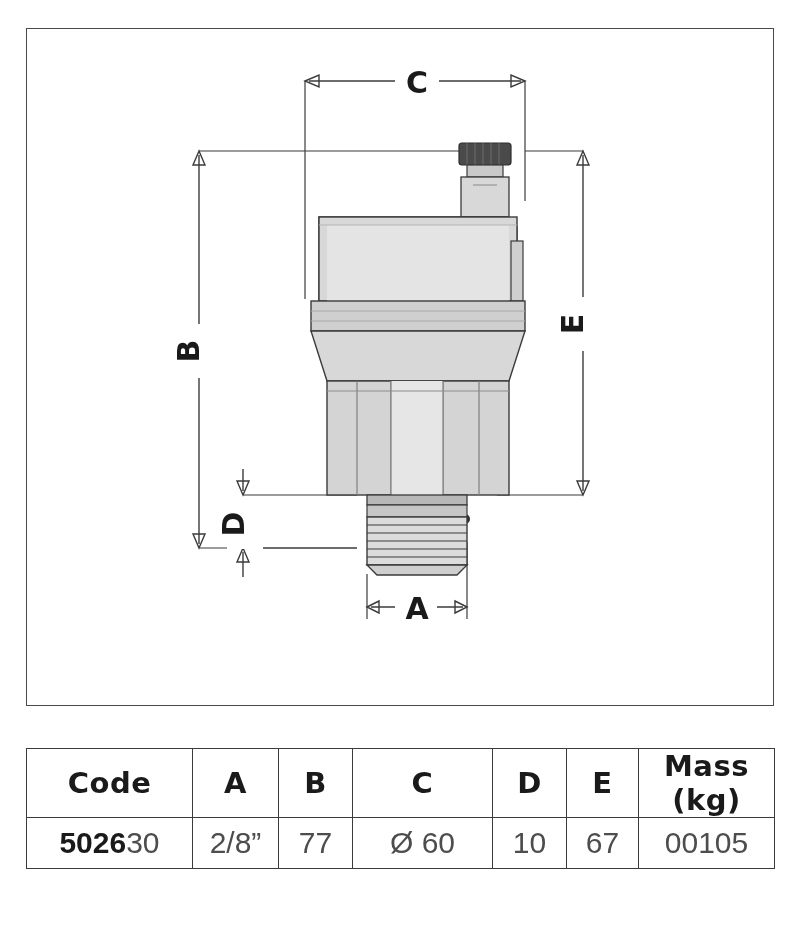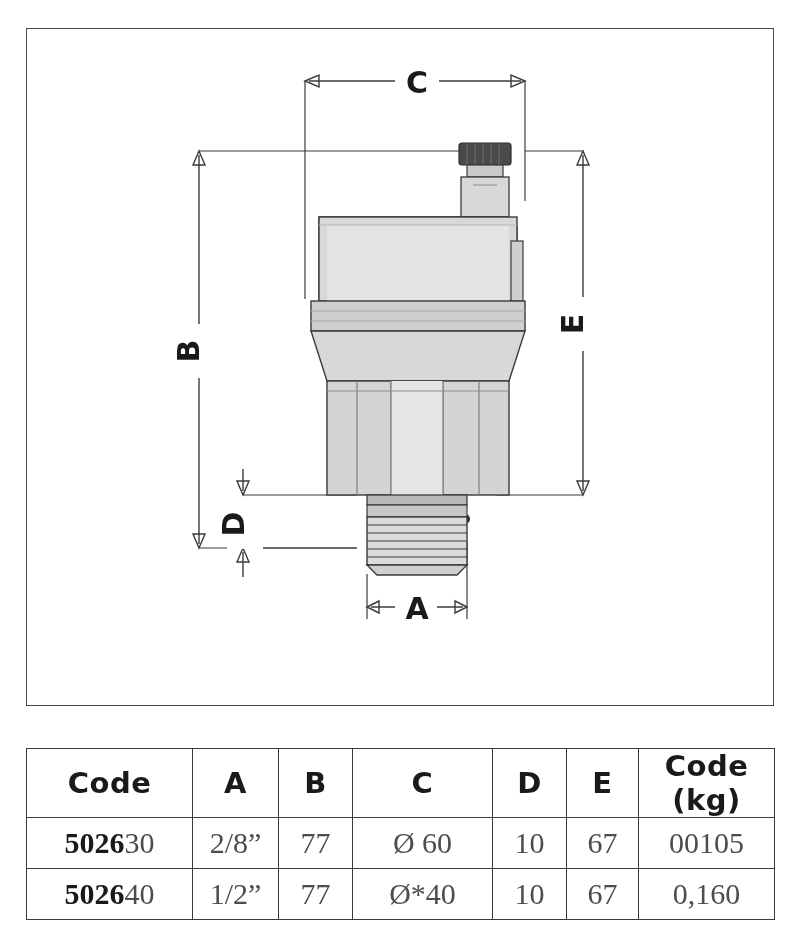--- a/index.html
+++ b/index.html
@@ -54,21 +54,21 @@
   #spec-table thead th {
     height: 52px;
     font-size: 29px;
     font-family: "DejaVu Sans", sans-serif;
     font-weight: bold;
     letter-spacing: 0.5px;
   }
   #spec-table tbody td {
     height: 50px;
     font-size: 30px;
-    font-family: Liberation Serif, serif;
+    font-family: Liberation Sans, sans-serif;
     color: #4d4d4d;
   }
   #spec-table tbody td.code-cell {
     font-size: 30px;
     color: #4d4d4d;
   }
   .code-bold {
     font-weight: bold;
     color: #1a1a1a;
   }
@@ -219,36 +219,27 @@
       <col class="col-mass">
   </colgroup>
   <thead>
     <tr>
       <th>Code</th>
       <th>A</th>
       <th>B</th>
       <th>C</th>
       <th>D</th>
       <th>E</th>
-      <th>Code (kg)</th>
+      <th>Mass (kg)</th>
     </tr>
   </thead>
   <tbody>
     <tr>
       <td class="code-cell"><span class="code-bold">5026</span><span>30</span></td>
       <td>2/8”</td>
       <td>77</td>
       <td>Ø 60</td>
       <td>10</td>
       <td>67</td>
       <td>00105</td>
     </tr>
-    <tr>
-      <td class="code-cell"><span class="code-bold">5026</span><span>40</span></td>
-      <td>1/2”</td>
-      <td>77</td>
-      <td>Ø*40</td>
-      <td>10</td>
-      <td>67</td>
-      <td>0,160</td>
-    </tr>
   </tbody>
 </table>
 
 </body></html>

